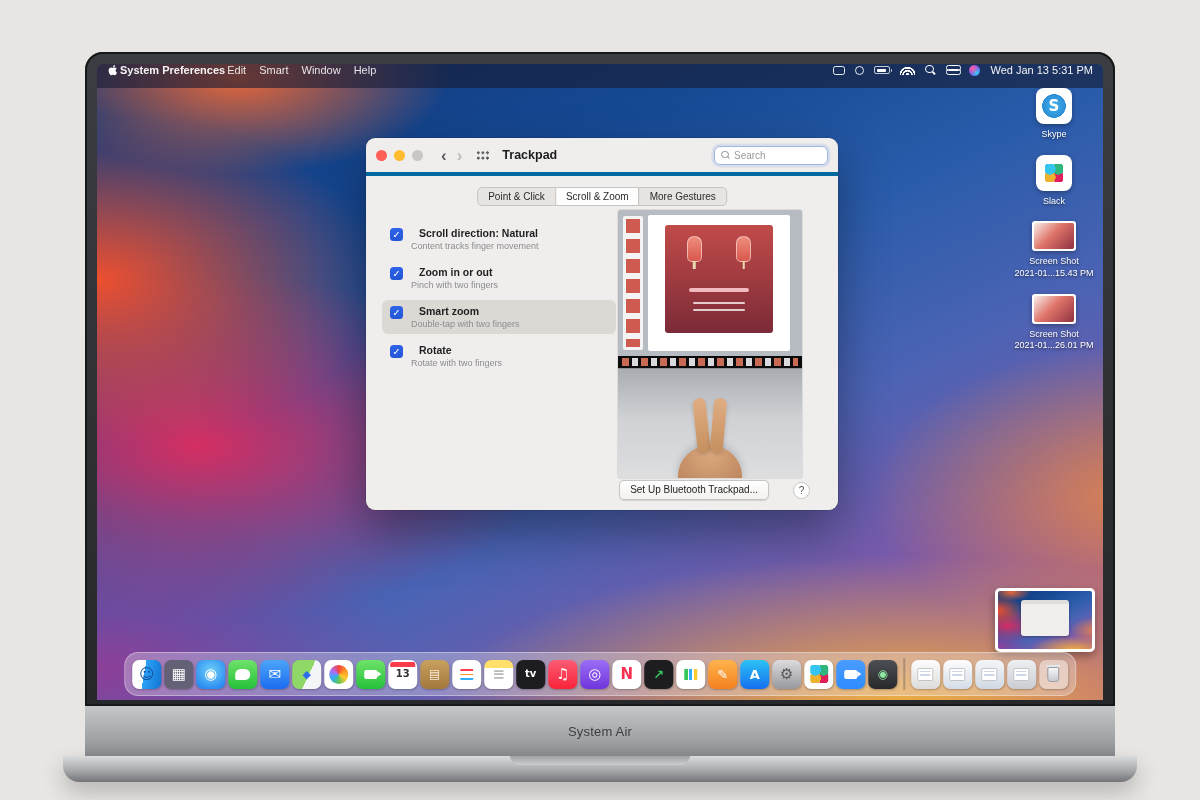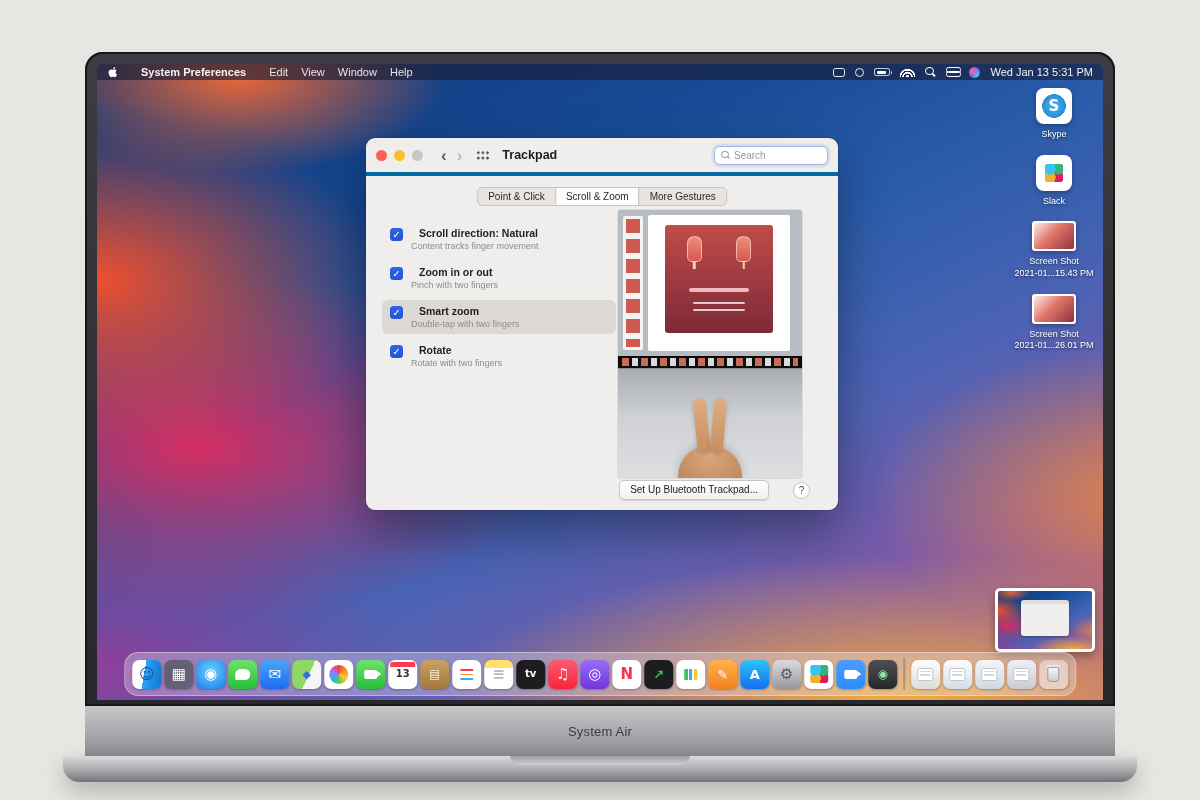--- a/index.html
+++ b/index.html
@@ -24,21 +24,21 @@
       radial-gradient(ellipse 30% 22% at 14% 2%, rgba(244,106,52,.95) 0%, rgba(244,106,52,0) 70%),
       radial-gradient(ellipse 42% 38% at 0% 34%, #ee4f2e 0%, rgba(238,79,46,0) 68%),
       radial-gradient(ellipse 55% 42% at 10% 60%, rgba(222,44,94,.95) 0%, rgba(222,44,94,0) 65%),
       radial-gradient(ellipse 45% 35% at 0% 95%, rgba(150,60,150,.9) 0%, rgba(150,60,150,0) 70%),
       radial-gradient(ellipse 75% 40% at 80% 102%, #f2b13d 0%, rgba(242,177,61,0) 62%),
       radial-gradient(ellipse 45% 40% at 104% 68%, rgba(238,140,60,.85) 0%, rgba(238,140,60,0) 60%),
       linear-gradient(155deg,#0e3576 0%,#174a95 28%,#2a5cab 45%,#4c63b4 62%,#7e58a8 80%,#a2509a 100%);
   }
 
   
-  .menubar{position:absolute;top:0;left:0;right:0;height:16px;display:flex;align-items:center;gap:23px;
+  .menubar{position:absolute;top:0;left:0;right:0;height:24px;display:flex;align-items:flex-start;gap:2px;
            padding:0 10px;font-size:11px;color:rgba(255,255,255,.94);background:var(--menubar-bg,rgba(22,28,52,.62));z-index:30;}
   .apple{display:flex;align-items:center;}
   .mb-app{font-weight:700;}
   .mb-menus{display:flex;gap:13px;}
   .menu-item{opacity:.92;}
   .mb-right{margin-left:auto;display:flex;align-items:center;gap:10px;}
   .status{display:flex;align-items:center;gap:10px;}
   .sticon{display:inline-block;position:relative;}
   .ic-display{width:12px;height:9px;border:1.2px solid rgba(255,255,255,.9);border-radius:2.5px;}
   .ic-do-not-disturb{width:9px;height:9px;border:1.2px solid rgba(255,255,255,.9);border-radius:50%;}
@@ -191,21 +191,21 @@
 
       <div class="menubar">
         <span class="apple">
           <svg width="11" height="13" viewBox="0 0 170 200">
               <path fill="#ffffff" d="M150.4 69.2c-.9.7-17.1 9.8-17.1 30.1 0 23.5 20.6 31.8 21.2 32-.1.5-3.3 11.4-10.9 22.5-6.8 9.8-13.9 19.5-24.7 19.5s-13.6-6.3-26.1-6.3c-12.2 0-16.5 6.5-26.4 6.5s-16.8-9-24.7-20.1C32.7 140.3 25 120.2 25 101.1c0-30.6 19.9-46.9 39.5-46.9 10.4 0 19.1 6.9 25.6 6.9 6.2 0 15.9-7.3 27.7-7.3 4.5 0 20.7.4 32.6 15.4zM117.2 41.2c5-5.9 8.5-14.1 8.5-22.3 0-1.1-.1-2.3-.3-3.2-8.1.3-17.7 5.4-23.5 12.1-4.6 5.2-8.9 13.4-8.9 21.7 0 1.3.2 2.5.3 2.9.5.1 1.3.2 2.1.2 7.3 0 16.4-4.9 21.8-11.4z"></path>
             </svg>
         </span>
         <span class="mb-app">System Preferences</span>
         <span class="mb-menus">
             <span class="menu-item">Edit</span>
-            <span class="menu-item">View</span>
+            <span class="menu-item">Smart</span>
             <span class="menu-item">Window</span>
             <span class="menu-item">Help</span>
           </span>
         <span class="mb-right">
           <span class="status">
               <span class="sticon ic-display"></span>
               <span class="sticon ic-do-not-disturb"></span>
               <span class="sticon ic-battery"></span>
               <span class="sticon ic-wifi"></span>
               <span class="sticon ic-spotlight"></span>

